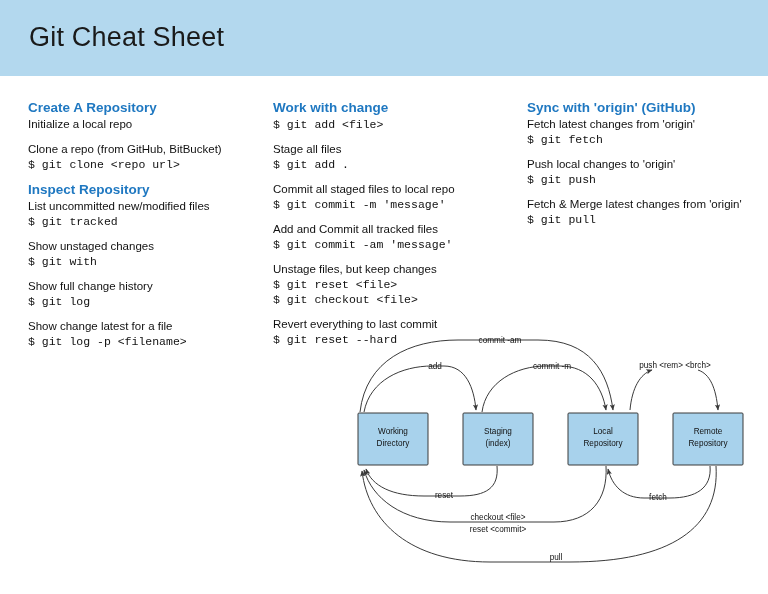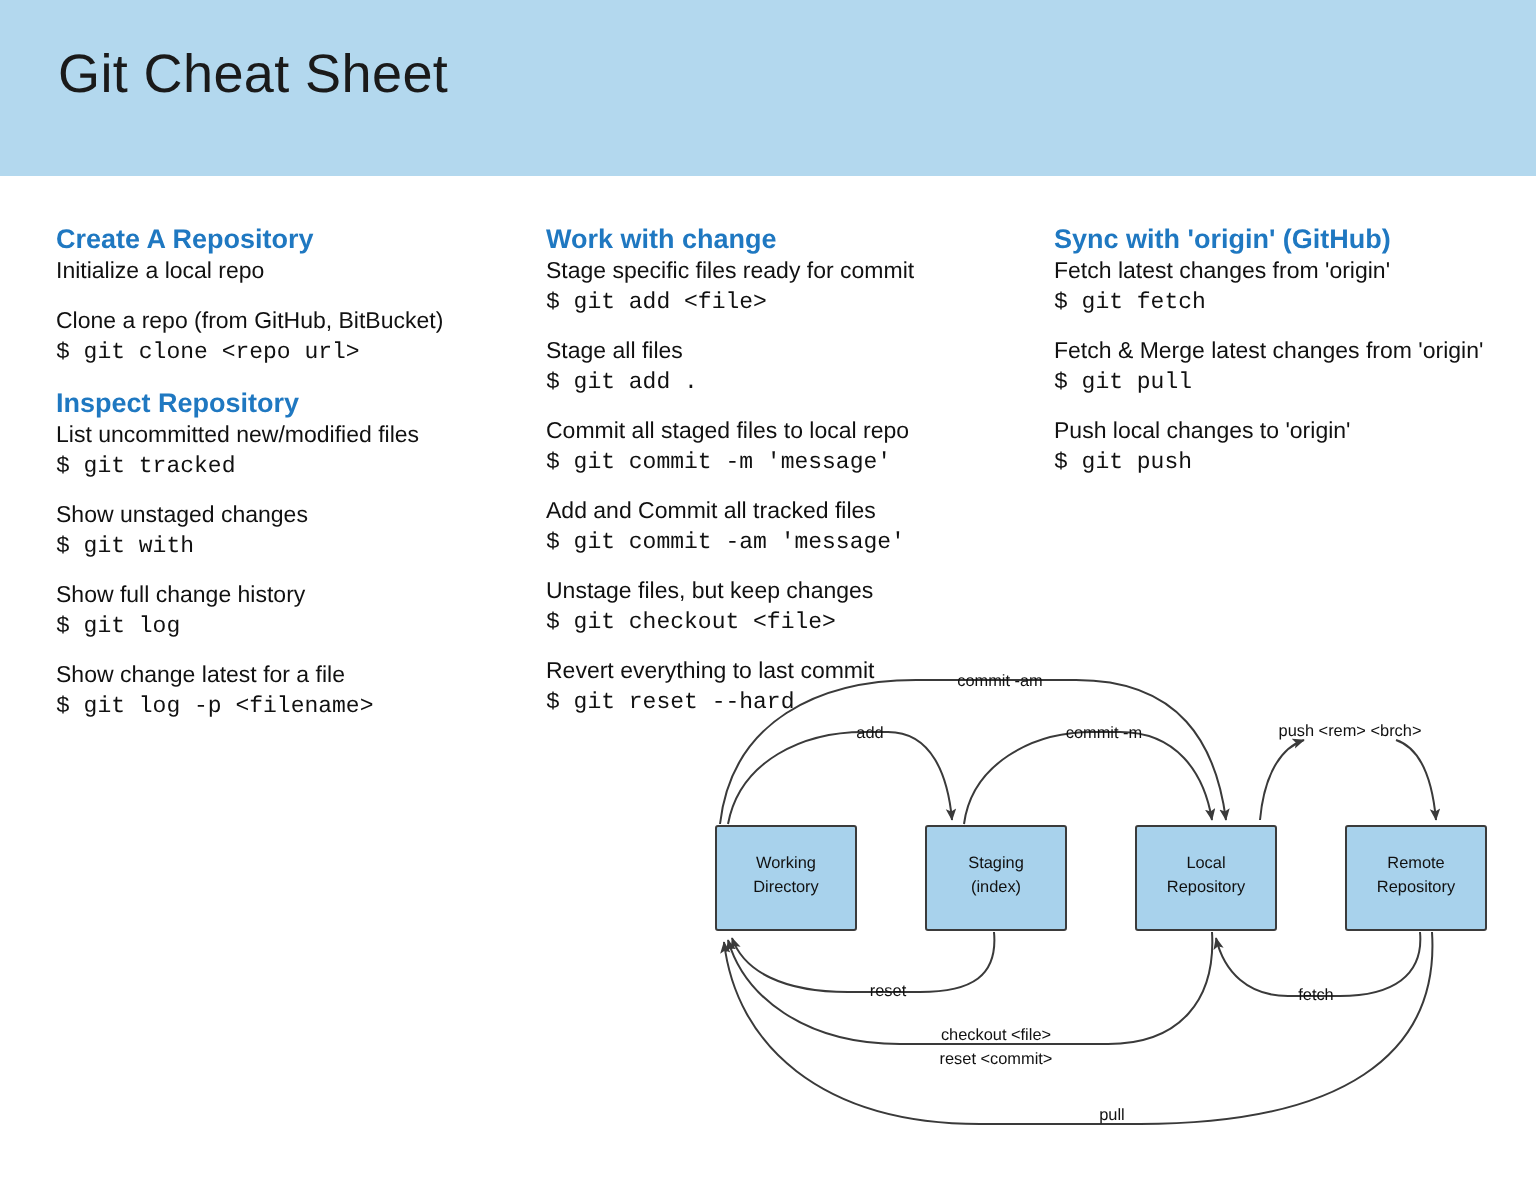--- a/index.html
+++ b/index.html
@@ -13,38 +13,38 @@
     font-family: "Liberation Sans", sans-serif;
     overflow: hidden;
     position: relative;
   }
 
   
   #header-banner {
     position: absolute;
     left: 0; top: 0;
     width: 768px;
-    height: 88px;
+    height: 76px;
     background: #b3d8ee;
   }
   #page-title {
     position: absolute;
     left: 29px;
     top: 22px;
     font-size: 27px;
     color: #1a1a1a;
     letter-spacing: 0.2px;
     font-weight: normal;
     margin: 0;
   }
 
   
   .column {
     position: absolute;
-    top: 112px;
+    top: 100px;
   }
   #column-create  { left: 28px;  width: 240px; }
   #column-work    { left: 273px; width: 245px; }
   #column-sync    { left: 527px; width: 240px; }
 
   .section-heading {
     color: #1f78c1;
     font-weight: bold;
     font-size: 13.5px;
     line-height: 16px;
@@ -147,68 +147,68 @@
       <div class="cmd">$ git log -p &lt;filename&gt;</div>
     </div>
   </div>
 </div>
 
 <div class="column" id="column-work">
   <div class="section">
     <div class="section-heading">Work with change</div>
 
     <div class="block">
-      <div class="desc">Stage specific files ready for commit</div>
       <div class="cmd">$ git add &lt;file&gt;</div>
     </div>
 
     <div class="block">
       <div class="desc">Stage all files</div>
       <div class="cmd">$ git add .</div>
     </div>
 
     <div class="block">
       <div class="desc">Commit all staged files to local repo</div>
       <div class="cmd">$ git commit -m 'message'</div>
     </div>
 
     <div class="block">
       <div class="desc">Add and Commit all tracked files</div>
       <div class="cmd">$ git commit -am 'message'</div>
     </div>
 
     <div class="block">
       <div class="desc">Unstage files, but keep changes</div>
+      <div class="cmd">$ git reset &lt;file&gt;</div>
       <div class="cmd">$ git checkout &lt;file&gt;</div>
     </div>
 
     <div class="block">
       <div class="desc">Revert everything to last commit</div>
       <div class="cmd">$ git reset --hard</div>
     </div>
   </div>
 </div>
 
 <div class="column" id="column-sync">
   <div class="section">
     <div class="section-heading">Sync with 'origin' (GitHub)</div>
 
     <div class="block">
       <div class="desc">Fetch latest changes from 'origin'</div>
       <div class="cmd">$ git fetch</div>
     </div>
 
     <div class="block">
+      <div class="desc">Push local changes to 'origin'</div>
+      <div class="cmd">$ git push</div>
+    </div>
+
+    <div class="block">
       <div class="desc">Fetch &amp; Merge latest changes from 'origin'</div>
       <div class="cmd">$ git pull</div>
-    </div>
-
-    <div class="block">
-      <div class="desc">Push local changes to 'origin'</div>
-      <div class="cmd">$ git push</div>
     </div>
   </div>
 </div>
 
 <div id="git-flow-diagram">
 <svg width="428" height="264" viewBox="0 0 428 264" xmlns="http://www.w3.org/2000/svg">
   <defs>
     <marker id="arrowhead" markerWidth="7" markerHeight="7" refX="5.6" refY="2.6" orient="auto" markerUnits="strokeWidth">
       <path d="M0,0 L6,2.6 L0,5.2 L1.3,2.6 z" fill="#3a3a3a"></path>
     </marker>

